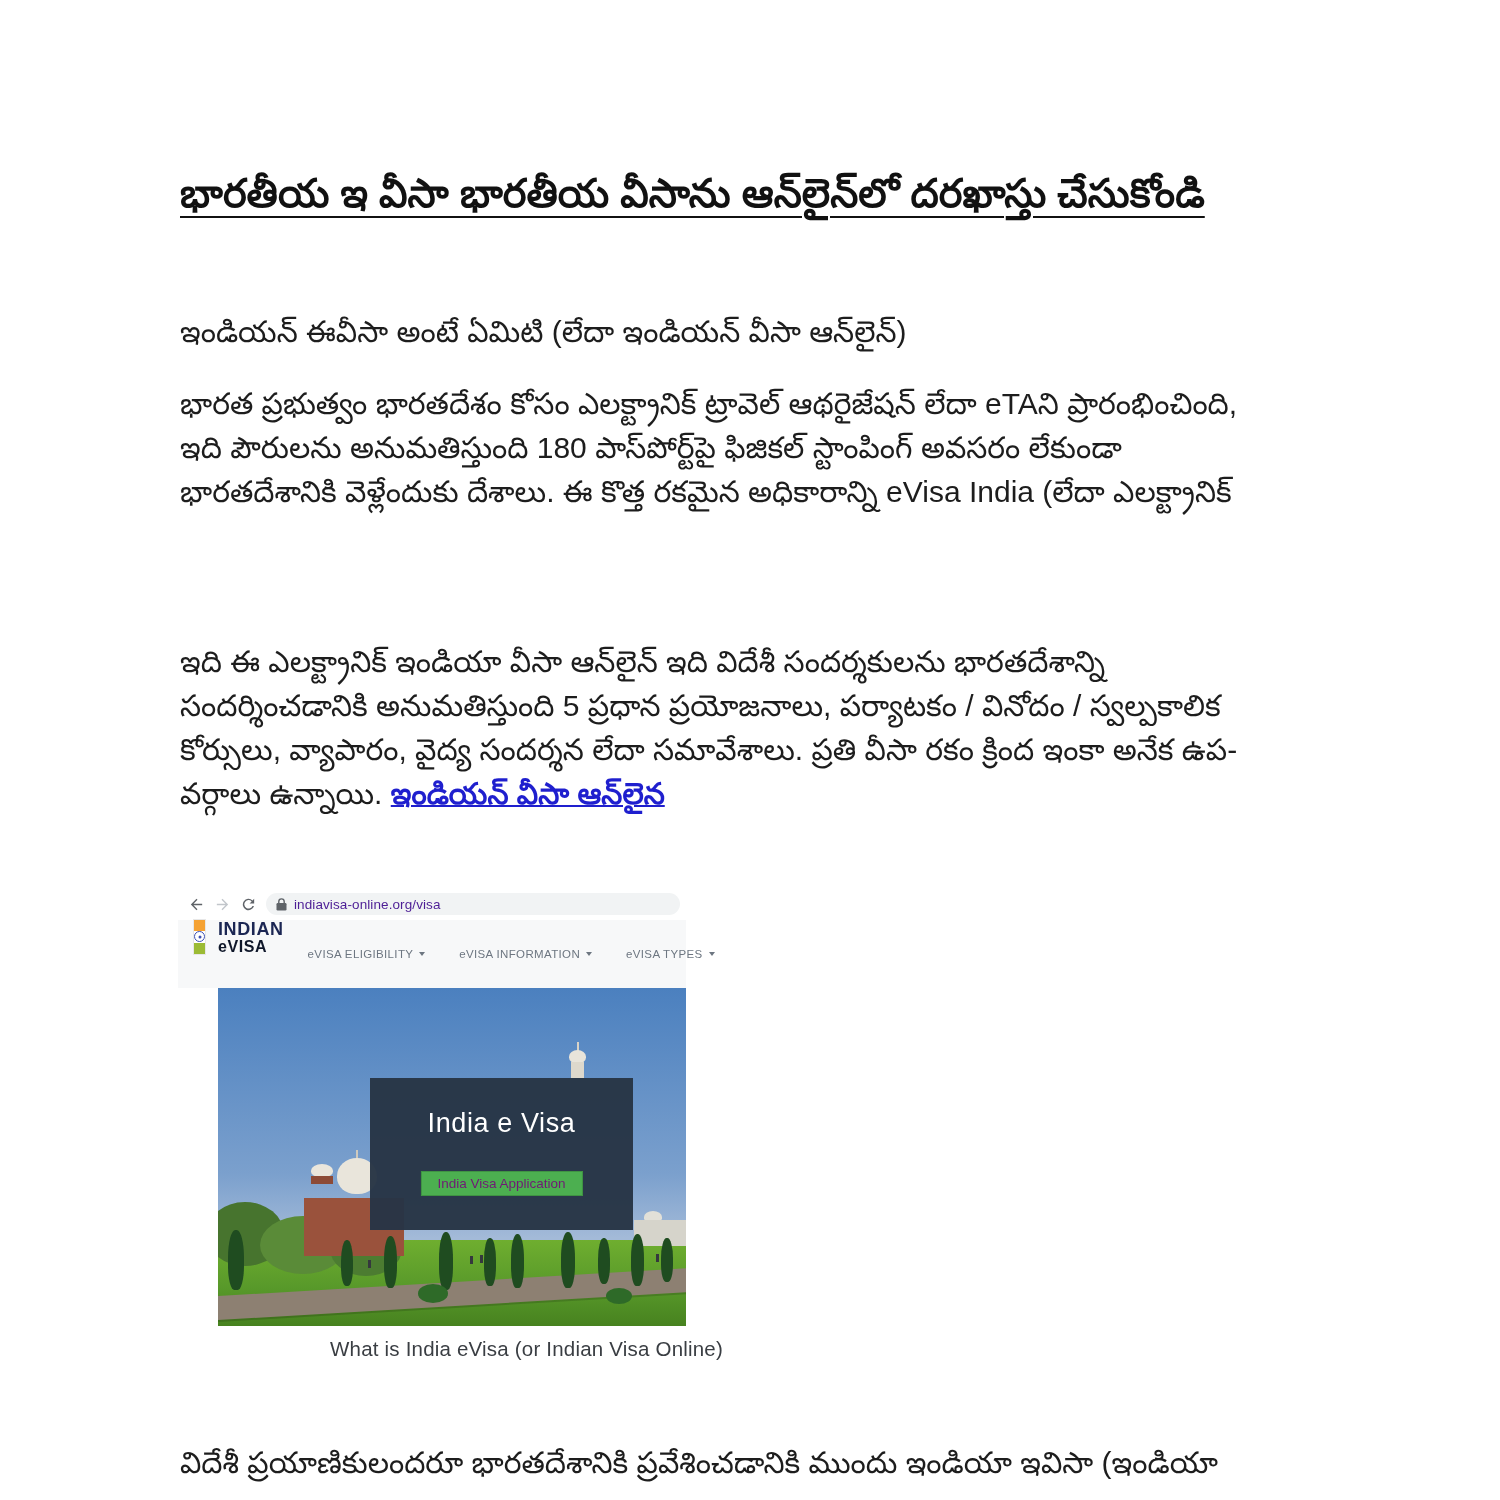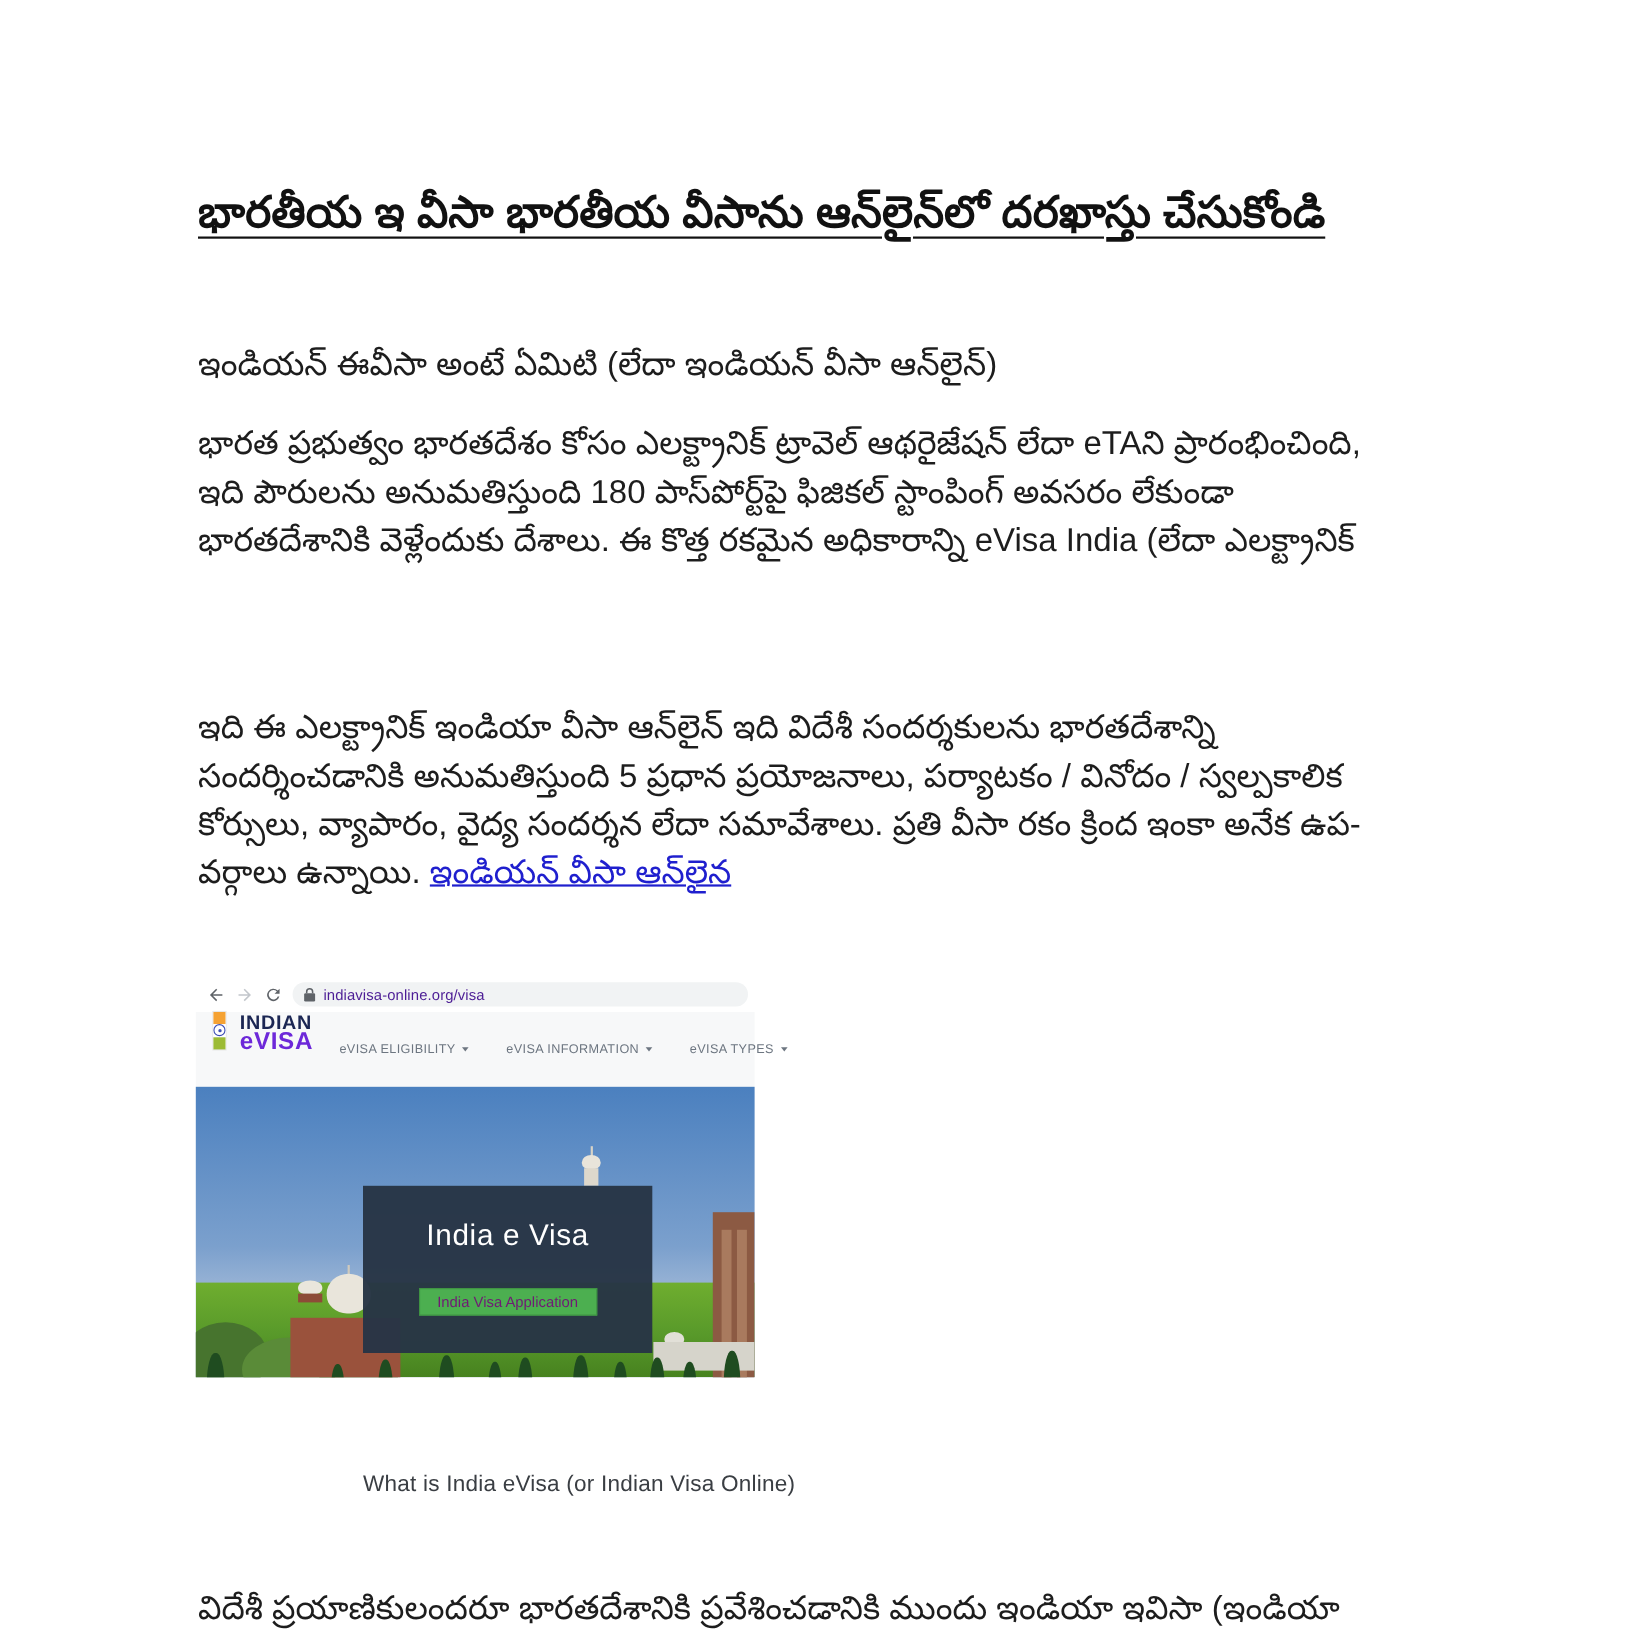--- a/index.html
+++ b/index.html
@@ -18,21 +18,21 @@
     font-size:40px; font-weight:700; color:#111;
     text-decoration:underline; text-decoration-thickness:2px; text-underline-offset:9px;
     line-height:1.25; white-space:nowrap;
   }
   .body-text { font-size:30px; line-height:44px; color:#1d1d1d; }
   #para1 { left:180px; top:310px; }
   #para2 { left:180px; top:382px; }
   #para3 { left:180px; top:640px; }
   #para4 { left:180px; top:1436px; line-height:54px; }
   .inline-link {
-    color:#1f1fce; font-weight:400; text-decoration:underline;
+    color:#1f1fce; font-weight:700; text-decoration:underline;
     text-decoration-thickness:2px; cursor:pointer;
   }
 
   
   #shot { left:178px; top:888px; width:508px; height:438px; background:#fff; }
 
   .chrome {
     height:32px; background:#ffffff; display:flex; align-items:center;
     gap:9px; padding:0 6px 0 10px;
   }
@@ -55,31 +55,31 @@
   .chakra {
     width:9px; height:9px; border:1.6px solid #3d4fb5; border-radius:50%;
     position:relative;
   }
   .chakra::after {
     content:""; position:absolute; left:50%; top:50%; width:3px; height:3px;
     transform:translate(-50%,-50%); background:#3d4fb5; border-radius:50%;
   }
   .brand { margin-left:13px; }
   .brand-top { font-size:18px; font-weight:700; color:#1b2653; letter-spacing:.6px; line-height:18px; }
-  .brand-bottom { font-size:22px; font-weight:700; color:#6d28d9; letter-spacing:.6px; line-height:18px; }
+  .brand-bottom { font-size:16px; font-weight:700; color:#0f172a; letter-spacing:.6px; line-height:18px; }
   .nav-items { display:flex; margin-left:24px; gap:34px; align-items:center; }
   .nav-item { font-size:11.5px; color:#6d7681; letter-spacing:.35px; display:flex; align-items:center; cursor:pointer; white-space:nowrap; }
   .caret {
     width:0; height:0; border-left:3.5px solid transparent; border-right:3.5px solid transparent;
     border-top:4px solid #6d7681; margin-left:6px; display:inline-block;
   }
 
   
-  .hero { position:relative; height:264px; overflow:hidden;
-          background:linear-gradient(#4b80bf 0%, #7ba0cd 55%, #a3bad8 74%, #a3bad8 76%); }
+  .hero { position:relative; height:338px; overflow:hidden;
+          background:linear-gradient(#4b80bf 0%, #7ba0cd 55%, #a3bad8 74%, #a3bad8 76%);margin-left:40px; }
   .scene { position:absolute; }
   .lawn { left:0; bottom:0; width:508px; height:86px;
           background:linear-gradient(#6fae2f 0%, #58992a 55%, #47821f 100%); }
   .path { left:-30px; top:292px; width:600px; height:24px; background:#8d8072;
           transform:rotate(-3.4deg); box-shadow:0 2px 0 rgba(0,0,0,.15); }
   .gate-body { left:86px; top:210px; width:100px; height:58px; background:#9a523c; }
   .gate-dome { left:119px; top:170px; width:40px; height:36px; background:#e9e5db;
                border-radius:50% 50% 46% 46%; }
   .gate-finial { left:138px; top:162px; width:2px; height:10px; background:#cfcabe; }
   .chhatri-dome { left:93px; top:176px; width:22px; height:13px; background:#eae6dc; border-radius:50% 50% 40% 40%; }

